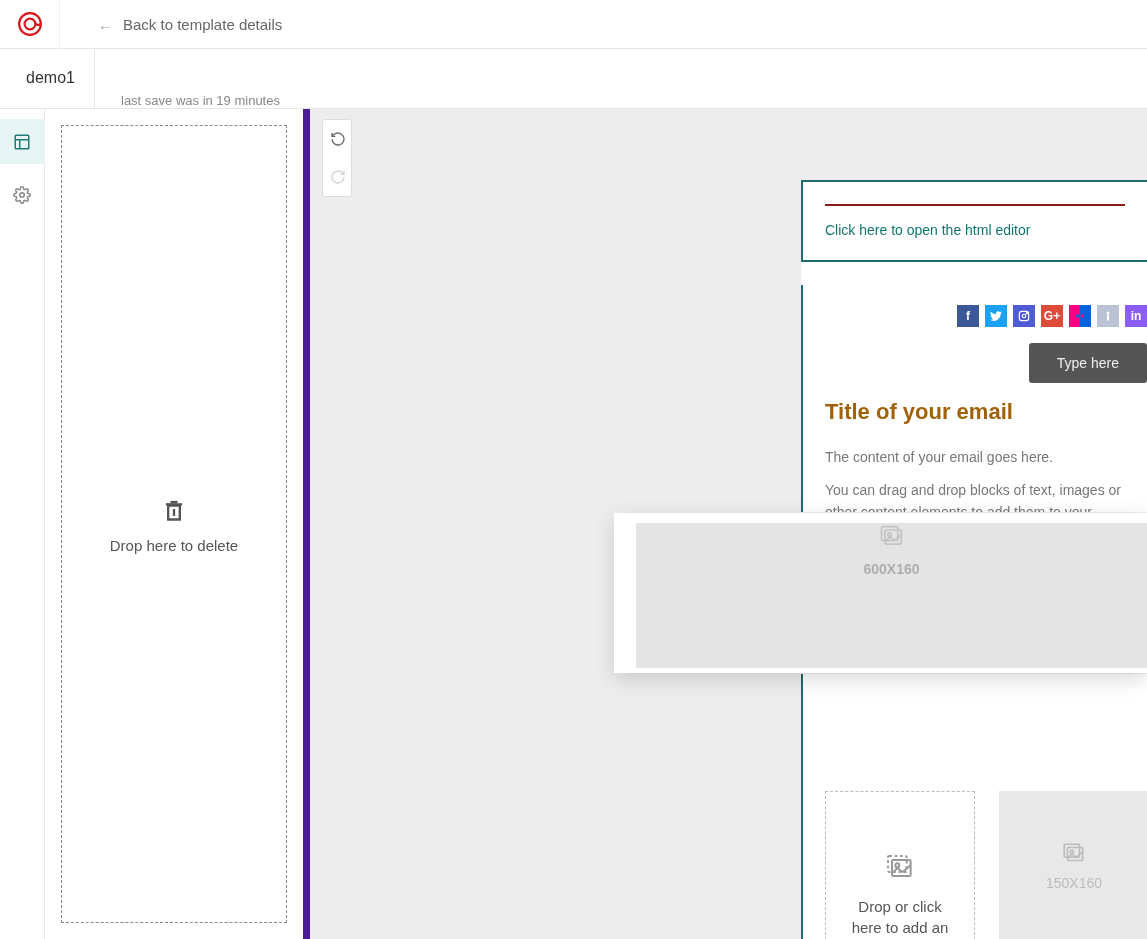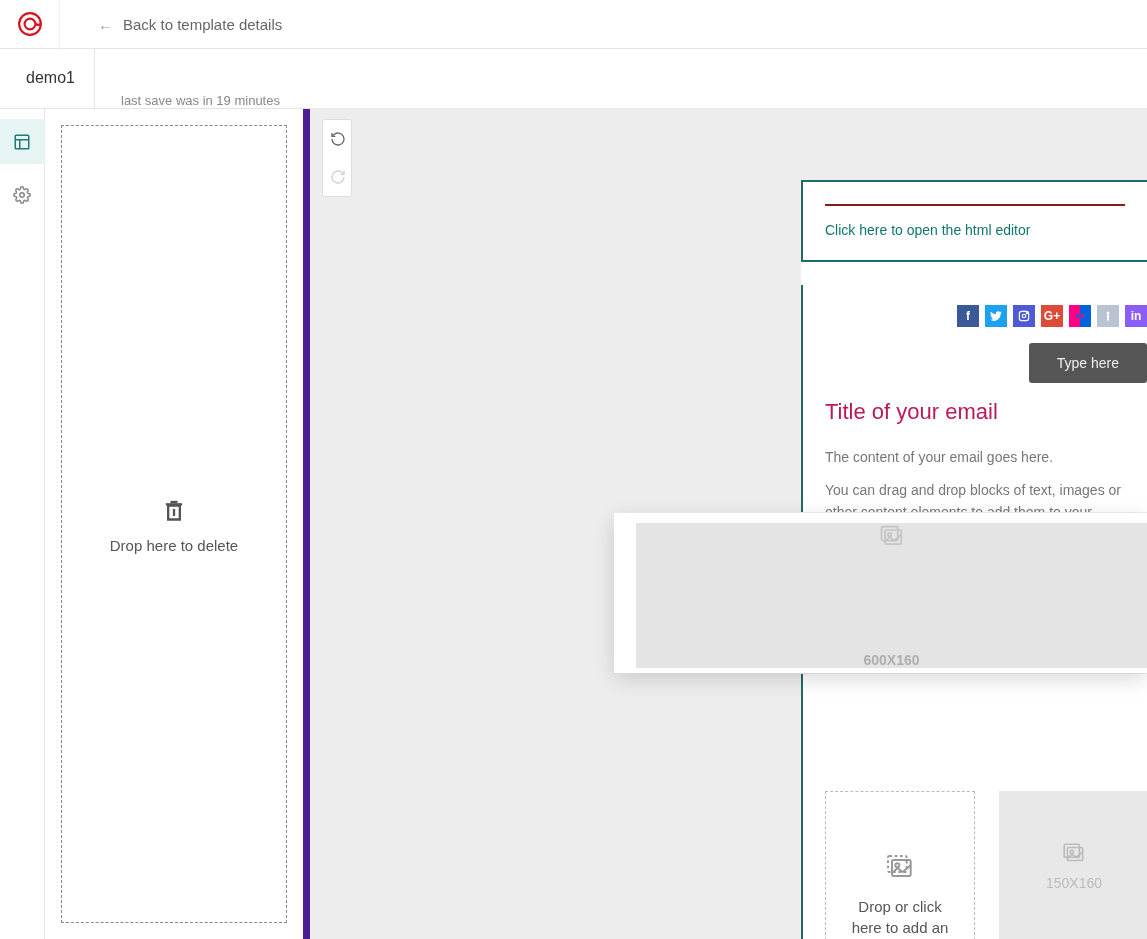--- a/index.html
+++ b/index.html
@@ -203,23 +203,23 @@
       background: #555;
       color: #eee;
       padding: 12px 28px;
       font-size: 14px;
       border-radius: 3px;
       position: absolute;
       top: 58px;
       right: 0;
     }
     .email-title {
-      color: #be185d;
+      color: #a16207;
       font-size: 22px;
-      font-weight: 400;
+      font-weight: 700;
       padding: 0 22px;
       margin-top: 56px;
     }
     .email-para {
       color: #777;
       font-size: 14px;
       line-height: 1.5;
       padding: 0 22px;
       margin-top: 22px;
     }
@@ -281,21 +281,21 @@
       box-shadow: 0 6px 20px rgba(0,0,0,0.15), 0 0 0 1px #eee;
       padding: 10px 0 10px 22px;
       z-index: 50;
     }
     .dragging-inner {
       background: #e4e4e4;
       height: 145px;
       display: flex;
       flex-direction: column;
       align-items: center;
-      justify-content: space-between;
+      justify-content: flex-start;
       color: #aeaeae;
       font-weight: 600;
       gap: 10px;
     }
     .dragging-inner svg { width: 28px; height:28px; opacity:0.55;}
   </style>
 </head>
 <body>
 
 <div class="topbar">

